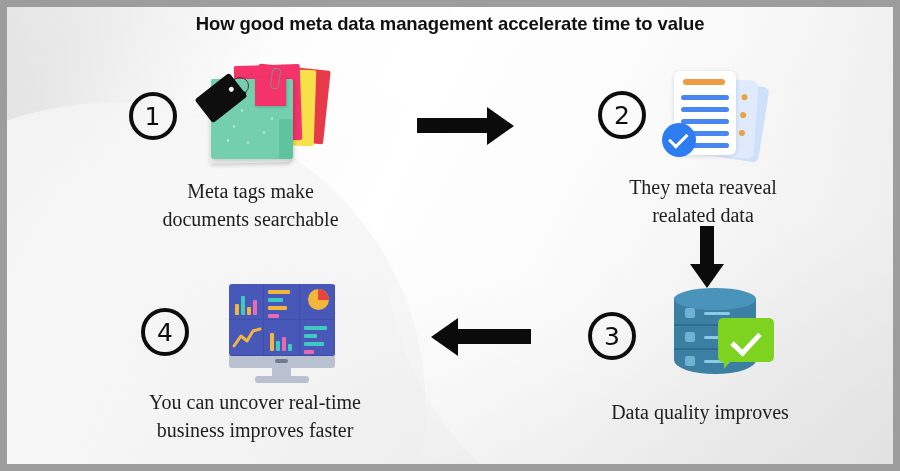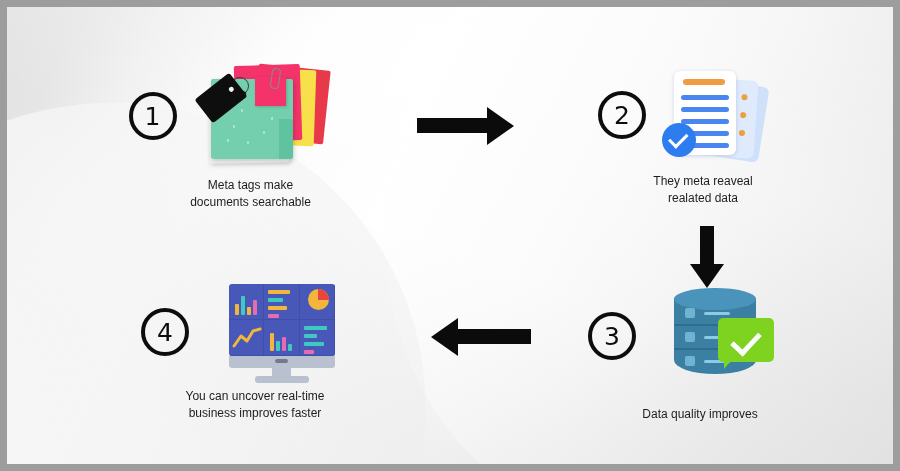--- a/index.html
+++ b/index.html
@@ -117,24 +117,24 @@
     font-size: 25px;
     color: #0d0d0d;
     box-sizing: border-box;
     font-family: "DejaVu Sans", sans-serif;
   }
   .art {
     position: relative;
   }
   .caption {
     text-align: center;
-    font-size: 12px;
+    font-size: 20px;
     line-height: 1.42;
     color: #1d1d1d;
-    font-family: Liberation Sans, sans-serif;
+    font-family: Liberation Serif, serif;
     white-space: pre-line;
   }
 
   
   #step1 { top: 58px; left: 96px; }
   #step1 .art { width: 140px; height: 102px; margin-left: 16px; }
   #step1 .caption { margin-top: 10px; margin-left: 40px; width: 215px; }
 
   .paper {
     position: absolute;
@@ -281,21 +281,21 @@
     content: "";
     width: 15px; height: 8px;
     border-left: 3.6px solid #ffffff;
     border-bottom: 3.6px solid #ffffff;
     transform: rotate(-45deg) translate(1px,-2px);
   }
 
   
   #step3 { top: 275px; left: 560px; }
   #step3 .art { width: 132px; height: 108px; margin-left: 22px; }
-  #step3 .caption { margin-top: 16px; margin-left: 22px; width: 222px; }
+  #step3 .caption { margin-top: 8px; margin-left: 22px; width: 222px; }
 
   .db {
     position: absolute;
     left: 16px; top: 6px;
     width: 82px; height: 92px;
   }
   .db-body {
     position: absolute;
     left: 0; top: 10px;
     width: 82px; height: 76px;
@@ -471,20 +471,21 @@
 
 <div id="infographic">
 
   <div class="bg-layer bg-base"></div>
   <div class="bg-layer bg-diag-1"></div>
   <div class="bg-layer bg-diag-2"></div>
   <div class="bg-layer bg-diag-3"></div>
   <div class="bg-swoosh"></div>
   <div class="bg-swoosh-2"></div>
 
+  <div id="title">How good meta data management accelerate time to value</div>
 
   <div class="step" id="step1">
     <div class="step-row">
       <div class="num-circle">1</div>
       <div class="art">
         <div class="paper paper-red"></div>
         <div class="paper paper-yellow"></div>
         <div class="paper paper-pink"></div>
         <div class="paper paper-white"></div>
         <div class="folder">

